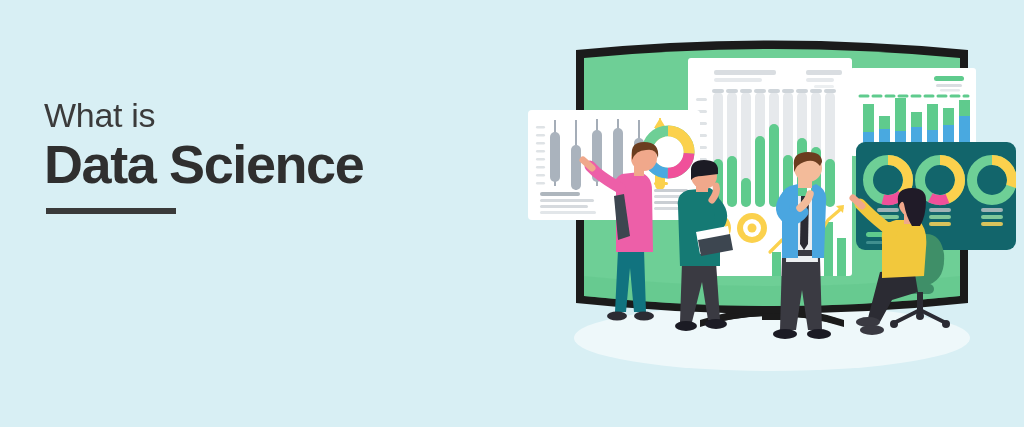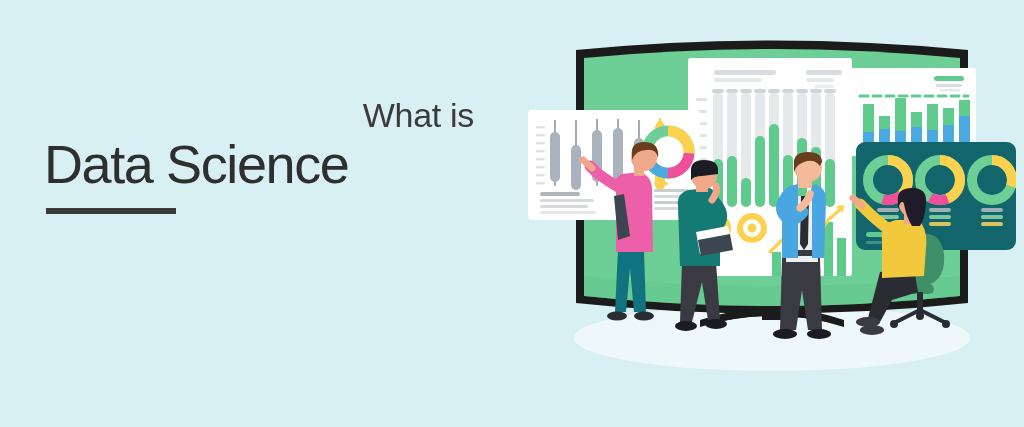--- a/index.html
+++ b/index.html
@@ -7,24 +7,24 @@
     width:1024px;height:427px;overflow:hidden;
     background:#d8eff4;
     font-family:"Liberation Sans", sans-serif;
   }
   .banner{position:relative;width:1024px;height:427px;background:#d8eff4;}
 
   
   .textblock{position:absolute;left:44px;top:98px;width:430px;}
   .kicker{
     font-size:34px;line-height:1.05;color:#3b3b3b;font-weight:400;
-    letter-spacing:-0.3px;margin:0 0 2px 0;text-align:right;
+    letter-spacing:-0.3px;margin:0 0 2px 0;
   }
   .headline{
-    font-size:54px;line-height:1.05;color:#2f2f2f;font-weight:normal;
+    font-size:54px;line-height:1.05;color:#2f2f2f;font-weight:bold;
     letter-spacing:-1.4px;margin:0;
   }
   .rule{width:130px;height:6px;background:#3a3a3a;margin:16px 0 22px 2px;}
   .subcopy{
     font-size:18px;line-height:1.45;color:#3c3c3c;font-weight:400;
     letter-spacing:-0.2px;margin:0;max-width:330px;
   }
 
   
   .illus{position:absolute;left:520px;top:0;width:504px;height:427px;}

